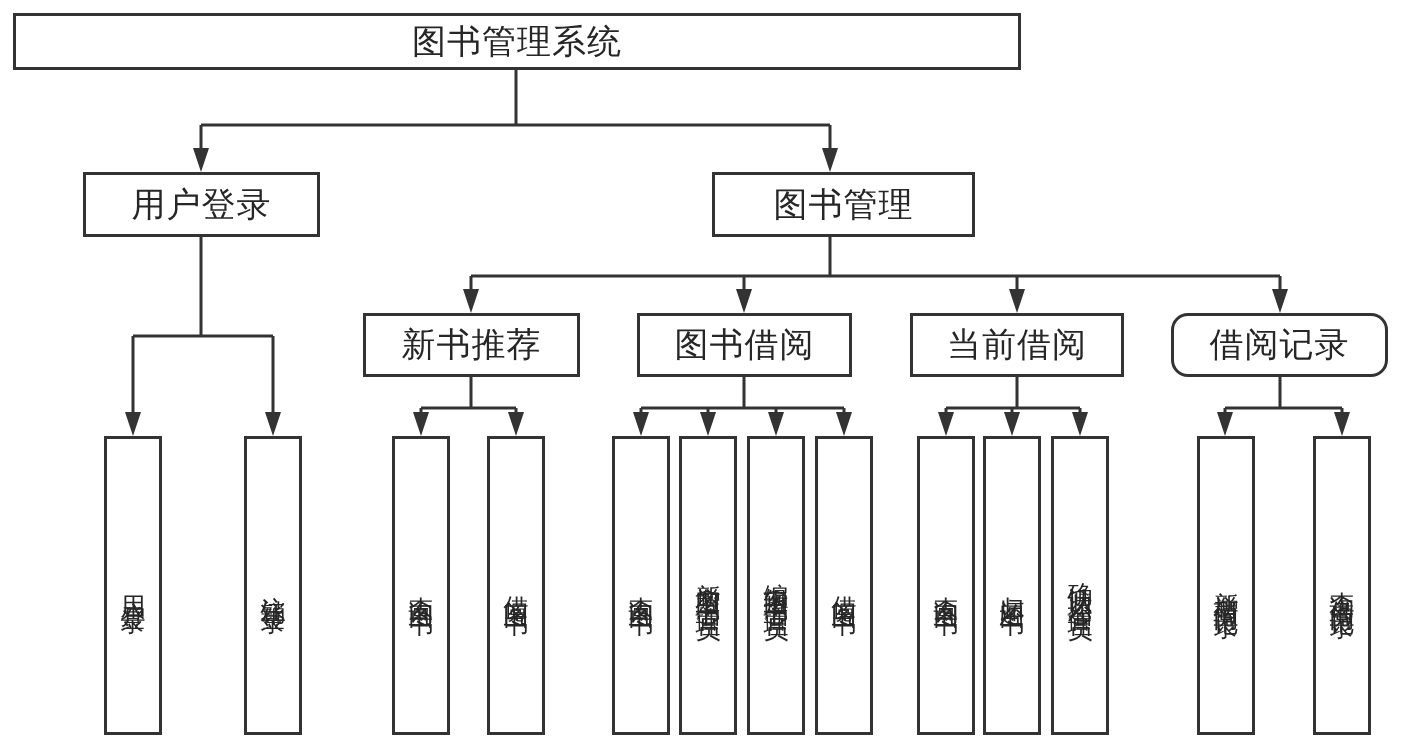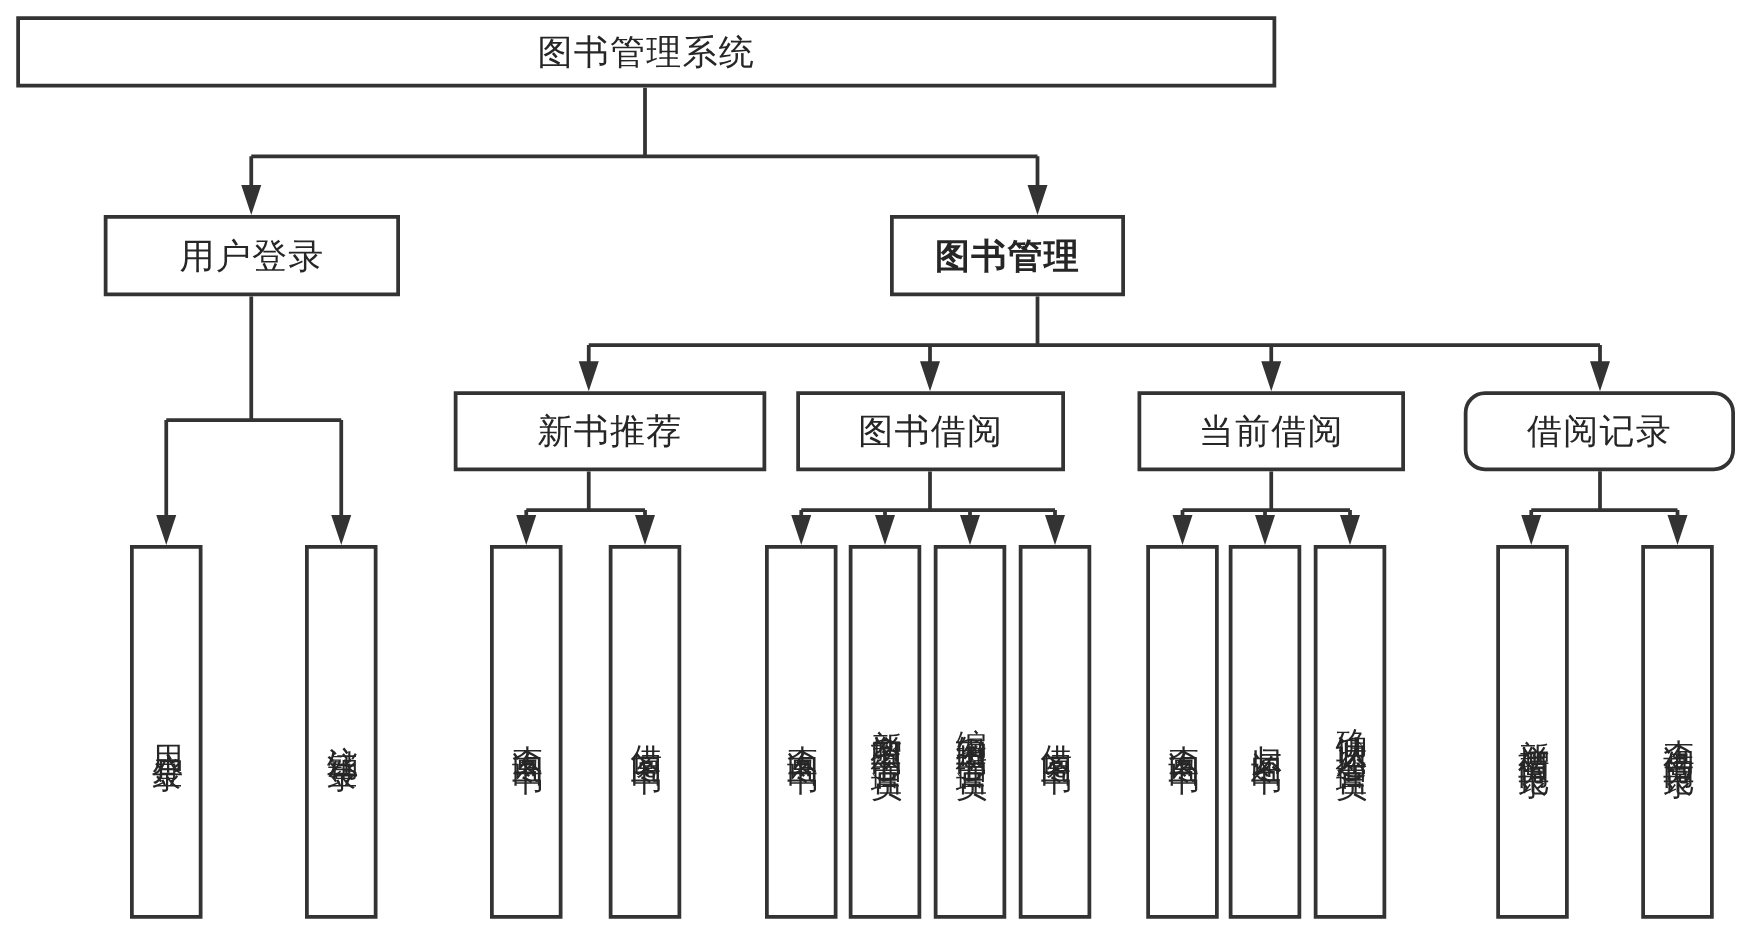--- a/index.html
+++ b/index.html
@@ -6,21 +6,21 @@
   #canvas{
     position:relative;width:1405px;height:747px;background:#ffffff;
     font-family:"Liberation Sans","DejaVu Sans",sans-serif;overflow:hidden;
   }
   #connectors{position:absolute;left:0;top:0;width:1405px;height:747px;}
   .node{
     position:absolute;background:#ffffff;border:3px solid #333333;
     box-sizing:border-box;display:flex;align-items:center;justify-content:center;
     color:#262626;
   }
-  .hlabel{font-size:28px;letter-spacing:1px;white-space:nowrap;}
+  .hlabel{font-size:34px;letter-spacing:1px;white-space:nowrap;}
   .leaf{width:58px;height:299px;}
   .vlabel{
     writing-mode:vertical-rl;text-orientation:mixed;
     font-size:25px;letter-spacing:5px;line-height:1;
   }
   .watermark{
     position:absolute;left:1188px;top:716px;
     font-size:19px;color:#aeaeae;letter-spacing:1px;white-space:nowrap;
   }
 </style>
@@ -57,25 +57,25 @@
              M1217,412 L1233,412 L1225,436 Z M1334,412 L1350,412 L1342,436 Z"></path>
   </svg>
 
   <div class="node" style="left:13px;top:13px;width:1008px;height:57px;">
     <span class="hlabel">图书管理系统</span>
   </div>
 
   <div class="node" style="left:83px;top:172px;width:237px;height:65px;">
     <span class="hlabel">用户登录</span>
   </div>
-  <div class="node" style="left:712px;top:172px;width:188px;height:65px;font-weight:bold;">
+  <div class="node" style="left:712px;top:172px;width:263px;height:65px;">
     <span class="hlabel">图书管理</span>
   </div>
 
-  <div class="node" style="left:363px;top:313px;width:250px;height:64px;text-align:right;">
+  <div class="node" style="left:363px;top:313px;width:217px;height:64px;text-align:right;">
     <span class="hlabel">新书推荐</span>
   </div>
   <div class="node" style="left:637px;top:313px;width:215px;height:64px;text-align:center;">
     <span class="hlabel">图书借阅</span>
   </div>
   <div class="node" style="left:910px;top:313px;width:214px;height:64px;">
     <span class="hlabel">当前借阅</span>
   </div>
   <div class="node" style="left:1171px;top:313px;width:217px;height:64px;border-radius:17px;">
     <span class="hlabel">借阅记录</span>

